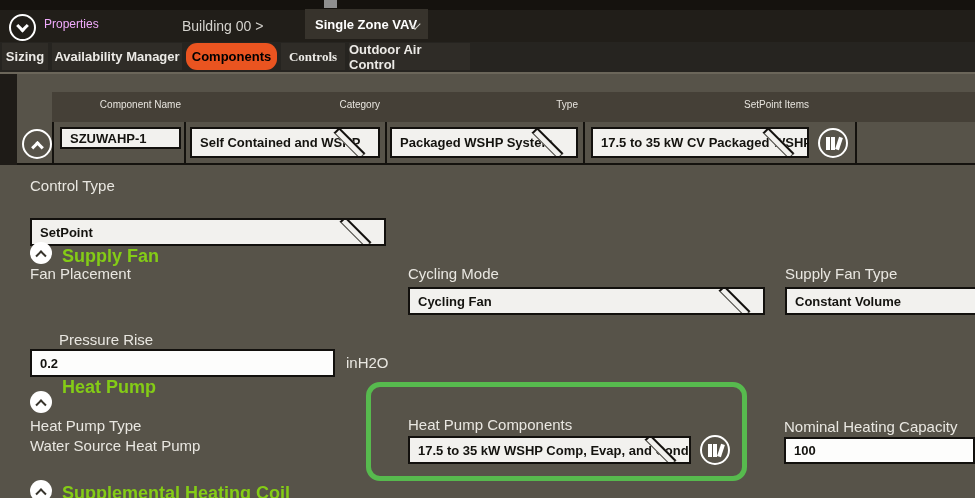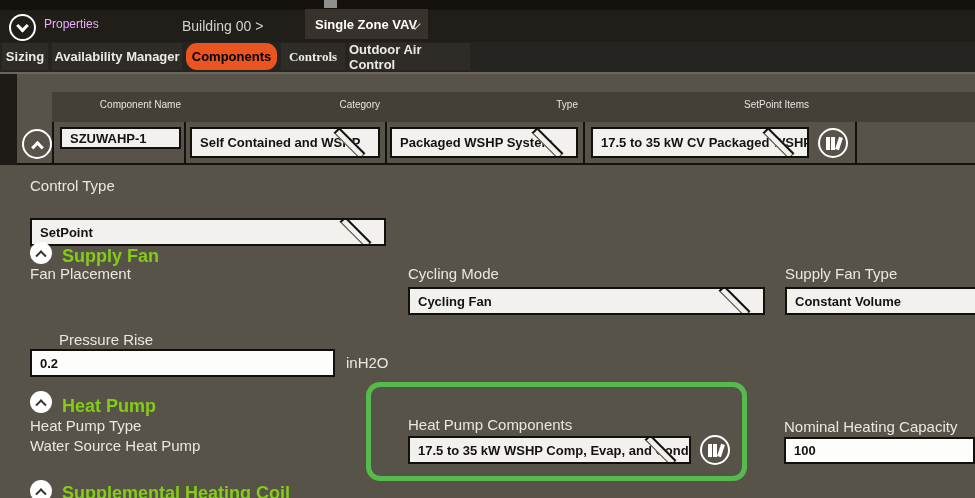--- a/index.html
+++ b/index.html
@@ -163,21 +163,21 @@
     <span>Constant Volume</span>
   </div>
 
   <div class="lbl" style="left:40px; top:331px;margin-left:19px;">Pressure Rise</div>
   <input class="ti" style="left: 30px; top: 349px; width: 305px; height: 28px;" value="0.2">
   <div class="lbl" style="left:346px; top:354px;">inH2O</div>
 
   <div class="sec-circ" style="left:30px; top:391px;">
     <span class="chev up-d"></span>
   </div>
-  <div class="sec-title" style="left:62px; top:396px;">Heat Pump</div>
+  <div class="sec-title" style="left:62px; top:377px;">Heat Pump</div>
 
   <div class="lbl" style="left:30px; top:417px;">Heat Pump Type</div>
   <div class="static-val" style="left:30px; top:437px;">Water Source Heat Pump</div>
 
   <div class="hl-box"></div>
   <div class="lbl" style="left:408px; top:416px;">Heat Pump Components</div>
   <div class="dd" style="left:408px; top:436px; width:283px; height:28px; padding-right:20px;">
     <span>17.5 to 35 kW WSHP Comp, Evap, and Cond</span>
     <span class="chev dd"></span>
   </div>

